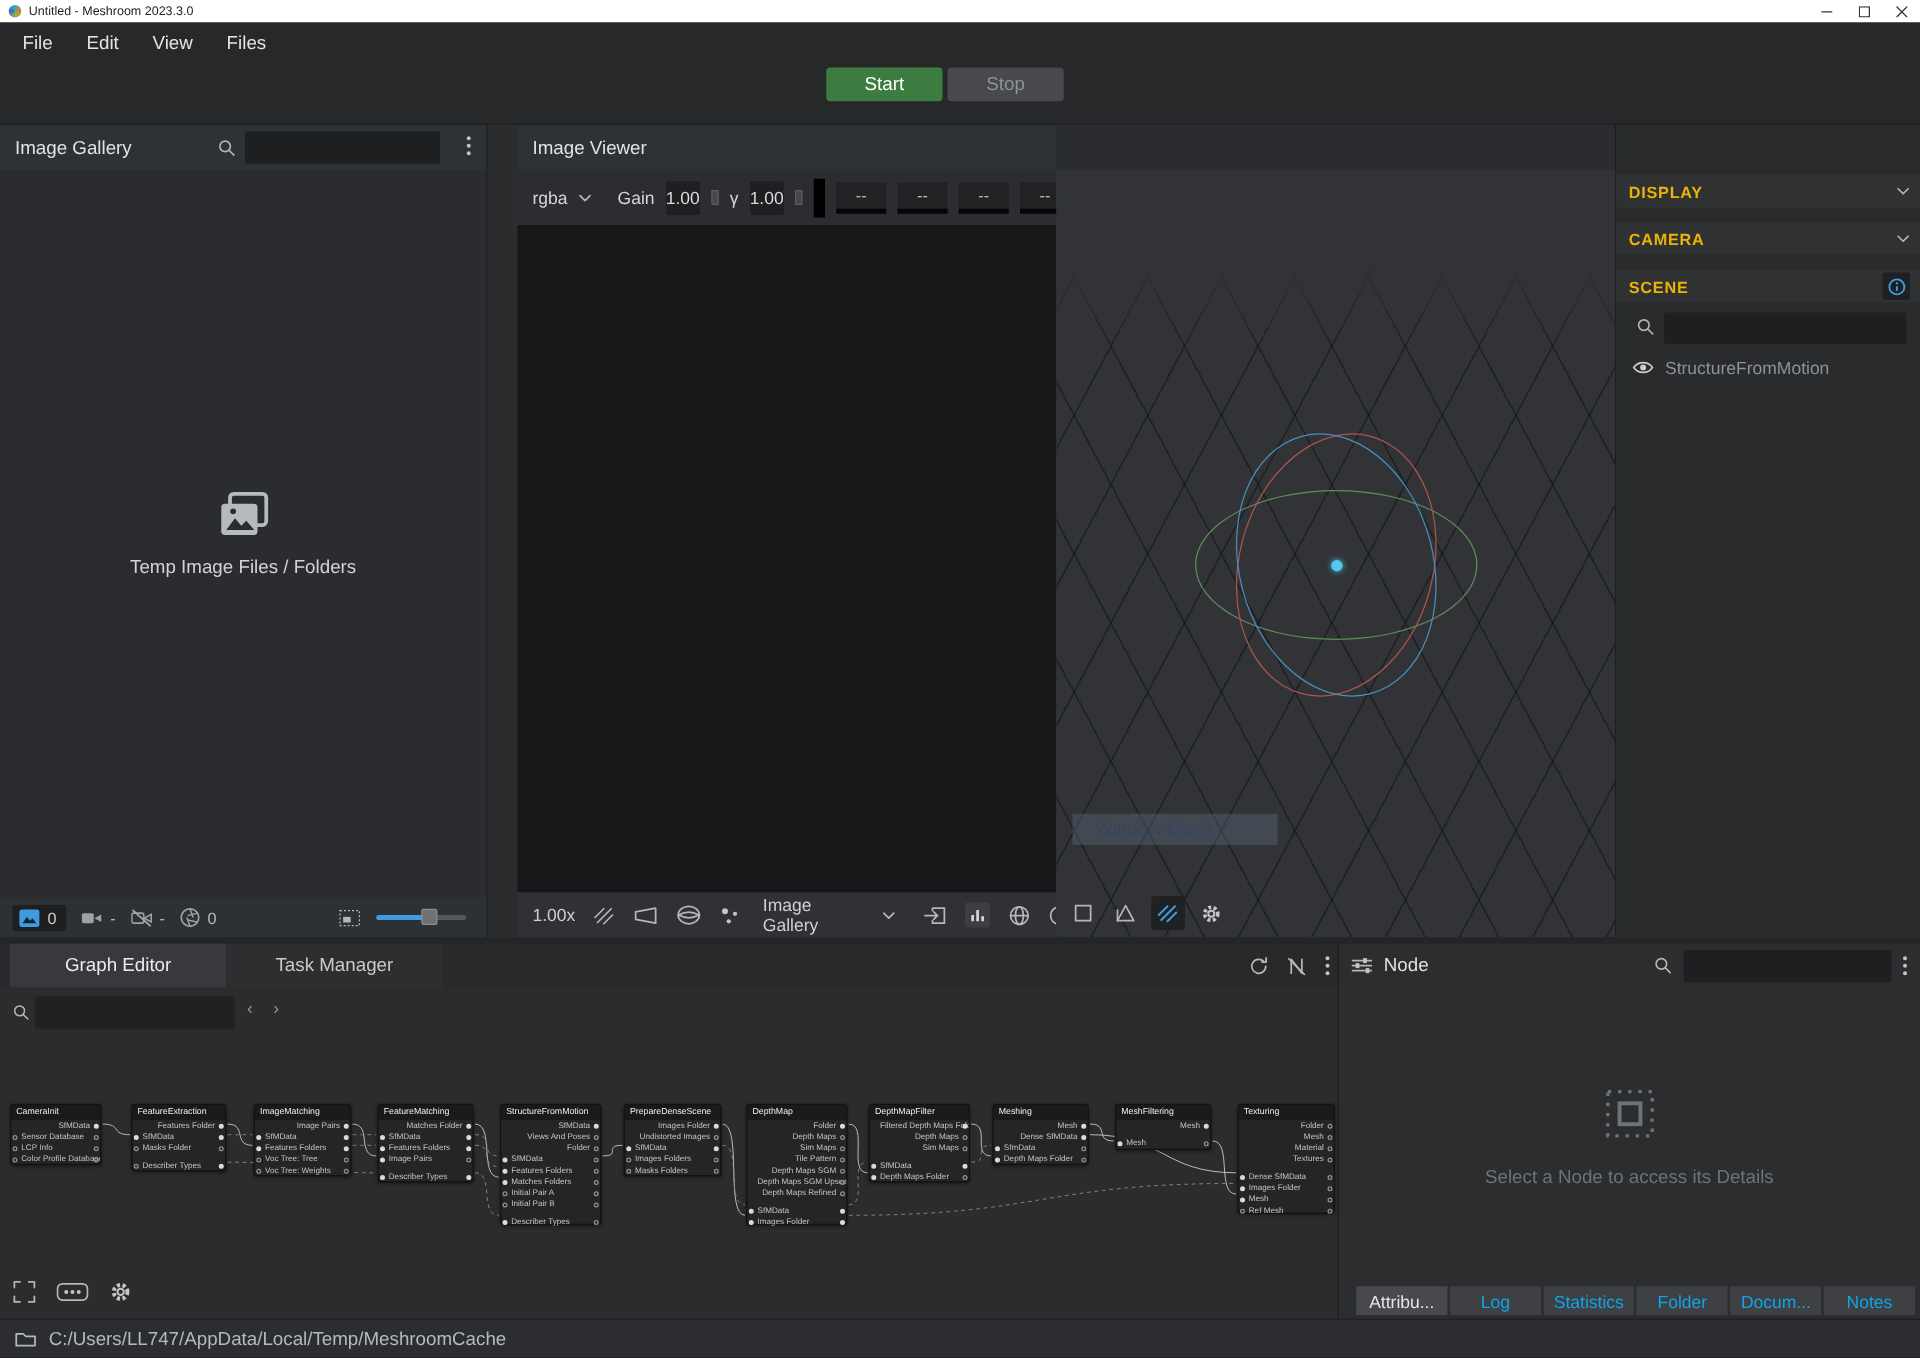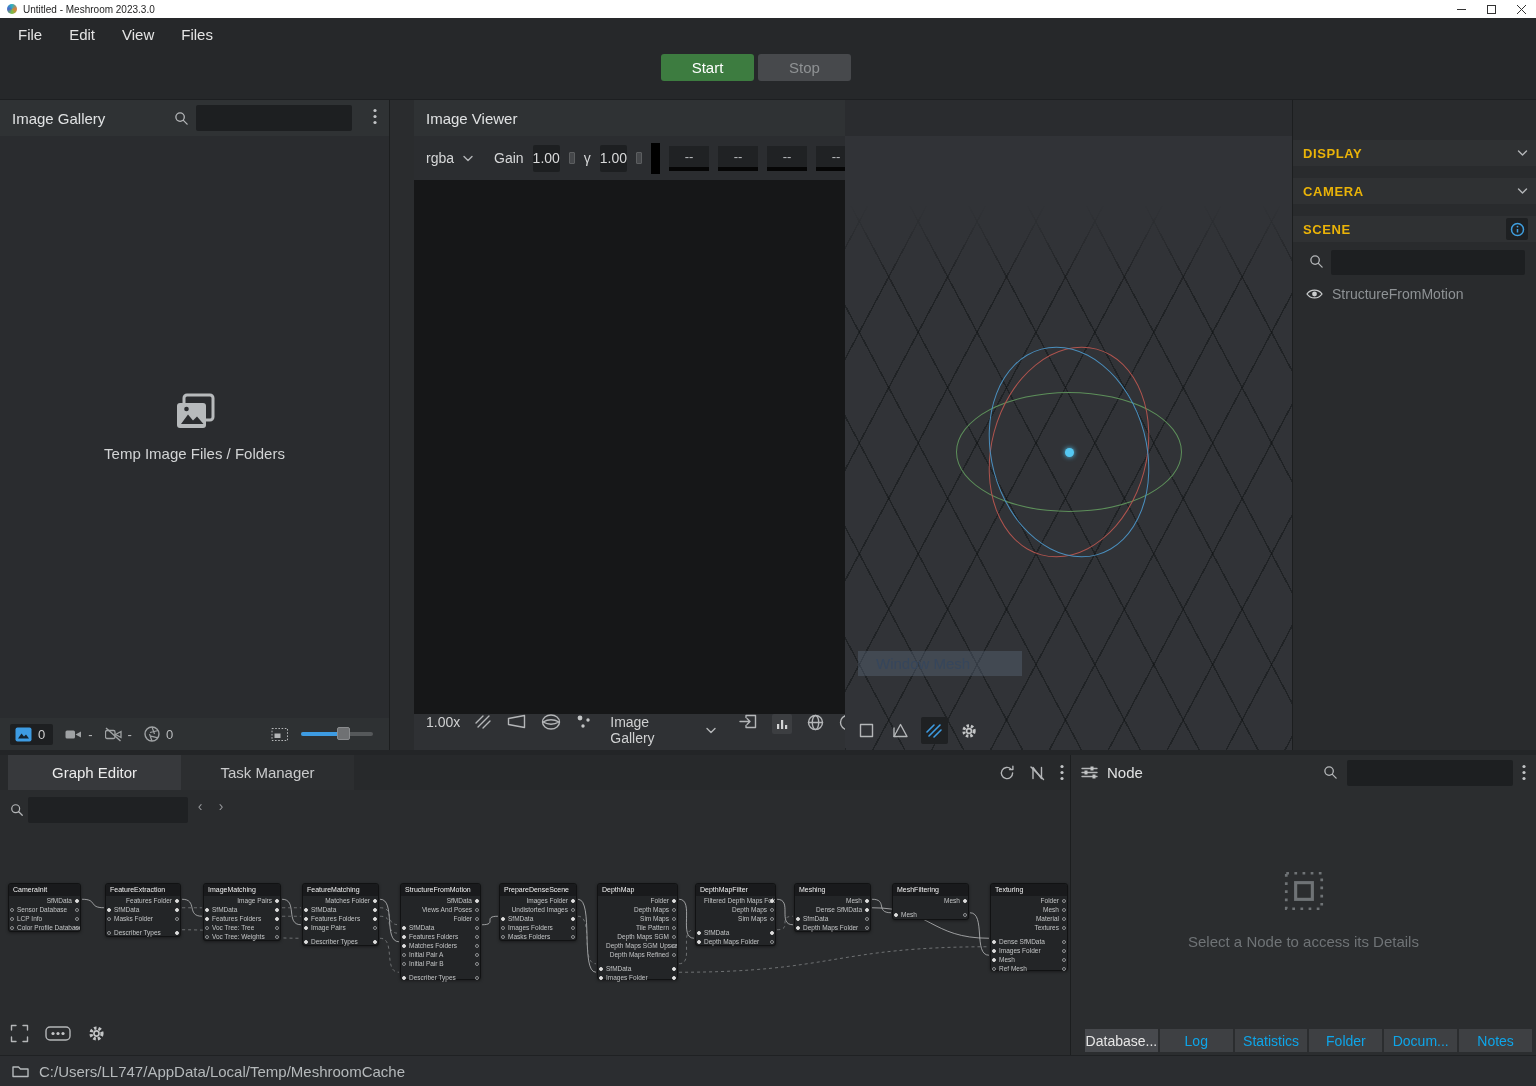--- a/index.html
+++ b/index.html
@@ -46,21 +46,21 @@
   .slider .handle{position:absolute;left:36px;top:-5px;width:13px;height:13px;background:#6f7173;border:1px solid #8a8c8e;border-radius:2px;}
 
   
   .viewer-toolbar{position:absolute;top:36px;left:0;right:0;height:44px;background:#2b2d30;display:flex;align-items:center;gap:9px;padding:0 12px;font-size:14px;color:#d6d7d8;overflow:hidden;white-space:nowrap;}
   .chan{display:flex;align-items:center;gap:9px;margin-right:12px;}
   .numbox{width:44px;height:27px;background:#1d1f21;border-radius:2px;color:#d8d9da;display:flex;align-items:center;justify-content:center;font-size:14px;}
   .chk{width:12px;height:12px;background:#45474a;border:1px solid #5c5e60;border-radius:1px;}
   .swatch{width:24px;height:31px;background:#000;}
   .ro{width:40px;height:25px;background:#202224;border-bottom:4px solid #060606;color:#bcbec0;display:flex;align-items:center;justify-content:center;font-size:13px;flex:none;}
   .viewer-body{position:absolute;top:80px;bottom:36px;left:0;right:0;background:#161718;}
-  .viewer-footer{position:absolute;bottom:0;left:0;right:0;height:36px;background:#2f3134;display:flex;align-items:flex-start;gap:15px;padding:0 12px;font-size:14px;color:#cfd0d1;overflow:hidden;}
+  .viewer-footer{position:absolute;bottom:0;left:0;right:0;height:36px;background:#2f3134;display:flex;align-items:center;gap:15px;padding:0 12px;font-size:14px;color:#cfd0d1;overflow:hidden;}
   .vf-src{display:flex;align-items:center;gap:10px;margin-left:4px;}
   .chart-chip{background:#3c3e41;border-radius:2px;padding:2px;}
 
   
   .v3-body{position:absolute;top:36px;bottom:0;left:0;right:0;background:#313337;overflow:hidden;}
   .v3-grid{position:absolute;inset:0;
     background-image:repeating-linear-gradient(118deg,rgba(13,15,16,.45) 0 1.5px,transparent 1.5px 52px),
                      repeating-linear-gradient(62deg,rgba(13,15,16,.45) 0 1.5px,transparent 1.5px 52px);
     -webkit-mask-image:linear-gradient(to bottom,transparent 70px,#000 150px);
     mask-image:linear-gradient(to bottom,transparent 70px,#000 150px);}
@@ -635,21 +635,21 @@
     <div class="np-body">
       <span class="icon">
         <svg width="48" height="48" viewBox="0 0 46 46">
             <rect x="6" y="6" width="34" height="34" fill="none" stroke="#6f7376" stroke-width="2.6" stroke-dasharray="2.6 5.2"></rect>
             <rect x="15" y="15" width="16" height="16" fill="none" stroke="#6f7376" stroke-width="3"></rect>
           </svg>
       </span>
       <span class="np-placeholder">Select a Node to access its Details</span>
     </div>
     <div class="np-tabs">
-      <div class="np-tab first">Database...</div>
+      <div class="np-tab first">Attribu...</div>
       <div class="np-tab">Log</div>
       <div class="np-tab">Statistics</div>
       <div class="np-tab">Folder</div>
       <div class="np-tab">Docum...</div>
       <div class="np-tab">Notes</div>
     </div>
   </div>
 
   <div id="statusbar">
     <span class="icon">

